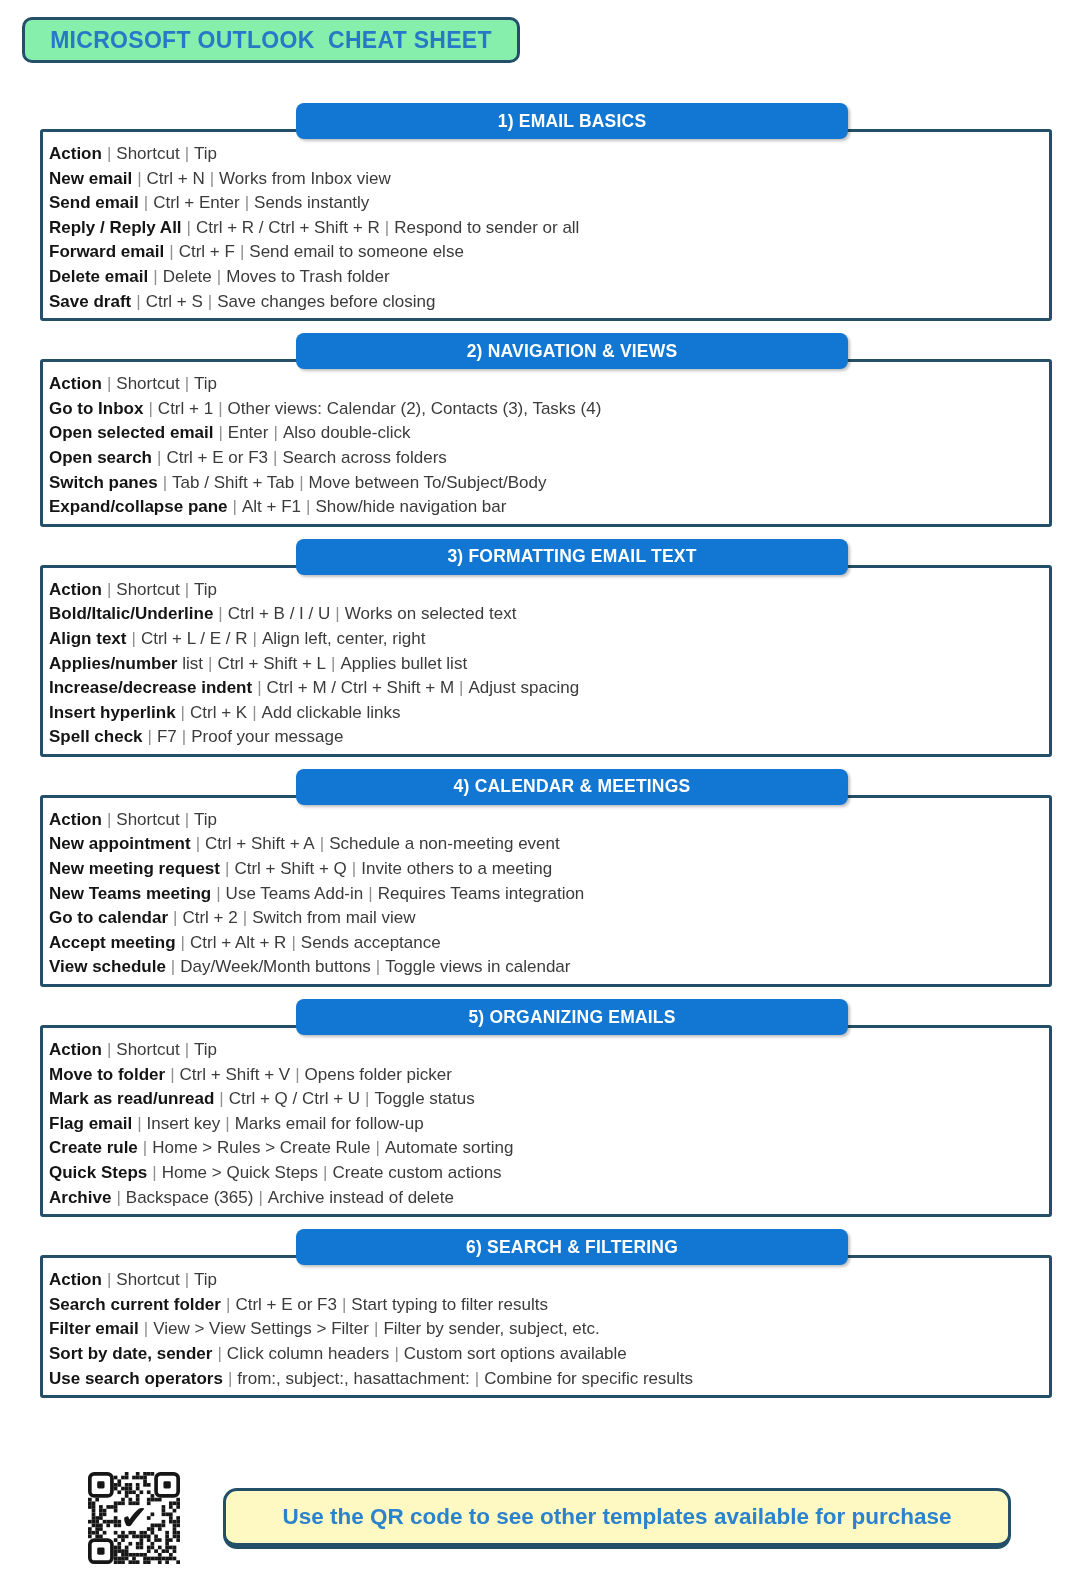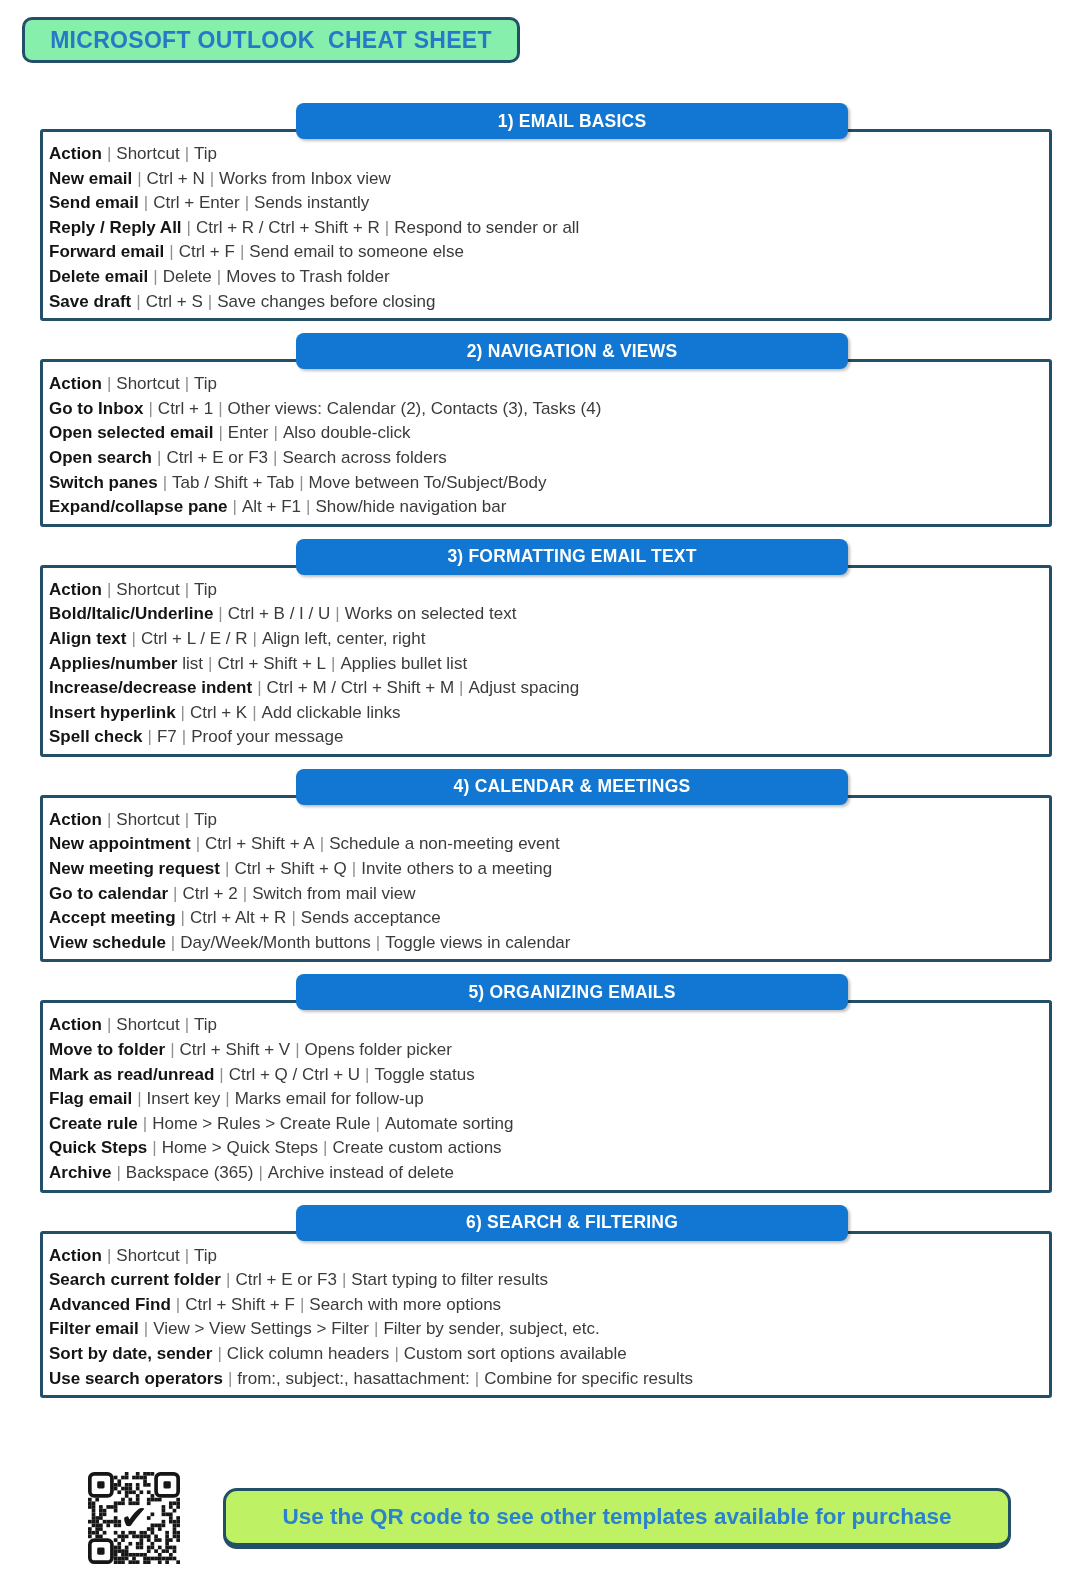--- a/index.html
+++ b/index.html
@@ -37,21 +37,21 @@
   }
   .row{font-size:17px;line-height:24.6px;color:#3b3b3b;white-space:nowrap;}
   .row b{color:#141414;font-weight:bold;}
   .row .pipe{color:#8f8f8f;padding:0 5px;}
 
   
   .footer{position:absolute;left:85px;top:1472px;display:flex;align-items:center;}
   .qr{width:98px;height:92px;flex:0 0 auto;}
   .note-box{
     margin-left:40px;width:742px;height:30px;
-    border:3px solid #234f68;border-bottom-width:6px;border-radius:14px;background:#bef264;
+    border:3px solid #234f68;border-bottom-width:6px;border-radius:14px;background:#fef9c3;
     padding:11px 20px;display:flex;align-items:center;justify-content:center;
   }
   .note-box span{color:#2b82cd;font-weight:bold;font-size:22.5px;}
 </style>
 </head>
 <body>
 
 <div class="page">
 
   <div class="title-box">
@@ -101,20 +101,21 @@
         </div>
       </div>
       <div class="section">
         <div class="bar">
           <span>4) CALENDAR &amp; MEETINGS</span>
         </div>
         <div class="box">
           <div class="row"><b>Action</b><span></span><span class="pipe">|</span><span>Shortcut</span><span class="pipe">|</span><span>Tip</span></div>
           <div class="row"><b>New appointment</b><span></span><span class="pipe">|</span><span>Ctrl + Shift + A</span><span class="pipe">|</span><span>Schedule a non-meeting event</span></div>
           <div class="row"><b>New meeting request</b><span></span><span class="pipe">|</span><span>Ctrl + Shift + Q</span><span class="pipe">|</span><span>Invite others to a meeting</span></div>
+          <div class="row"><b>New Teams meeting</b><span></span><span class="pipe">|</span><span>Use Teams Add-in</span><span class="pipe">|</span><span>Requires Teams integration</span></div>
           <div class="row"><b>Go to calendar</b><span></span><span class="pipe">|</span><span>Ctrl + 2</span><span class="pipe">|</span><span>Switch from mail view</span></div>
           <div class="row"><b>Accept meeting</b><span></span><span class="pipe">|</span><span>Ctrl + Alt + R</span><span class="pipe">|</span><span>Sends acceptance</span></div>
           <div class="row"><b>View schedule</b><span></span><span class="pipe">|</span><span>Day/Week/Month buttons</span><span class="pipe">|</span><span>Toggle views in calendar</span></div>
         </div>
       </div>
       <div class="section">
         <div class="bar">
           <span>5) ORGANIZING EMAILS</span>
         </div>
         <div class="box">
@@ -127,21 +128,20 @@
           <div class="row"><b>Archive</b><span></span><span class="pipe">|</span><span>Backspace (365)</span><span class="pipe">|</span><span>Archive instead of delete</span></div>
         </div>
       </div>
       <div class="section">
         <div class="bar">
           <span>6) SEARCH &amp; FILTERING</span>
         </div>
         <div class="box">
           <div class="row"><b>Action</b><span></span><span class="pipe">|</span><span>Shortcut</span><span class="pipe">|</span><span>Tip</span></div>
           <div class="row"><b>Search current folder</b><span></span><span class="pipe">|</span><span>Ctrl + E or F3</span><span class="pipe">|</span><span>Start typing to filter results</span></div>
-          <div class="row"><b>Advanced Find</b><span></span><span class="pipe">|</span><span>Ctrl + Shift + F</span><span class="pipe">|</span><span>Search with more options</span></div>
           <div class="row"><b>Filter email</b><span></span><span class="pipe">|</span><span>View &gt; View Settings &gt; Filter</span><span class="pipe">|</span><span>Filter by sender, subject, etc.</span></div>
           <div class="row"><b>Sort by date, sender</b><span></span><span class="pipe">|</span><span>Click column headers</span><span class="pipe">|</span><span>Custom sort options available</span></div>
           <div class="row"><b>Use search operators</b><span></span><span class="pipe">|</span><span>from:, subject:, hasattachment:</span><span class="pipe">|</span><span>Combine for specific results</span></div>
         </div>
       </div>
     </div>
 
   <div class="footer">
     <svg class="qr" id="qr" viewBox="0 0 25 25" aria-hidden="true">
         <rect x="10" y="0" width="1" height="1" fill="#161616"></rect>

